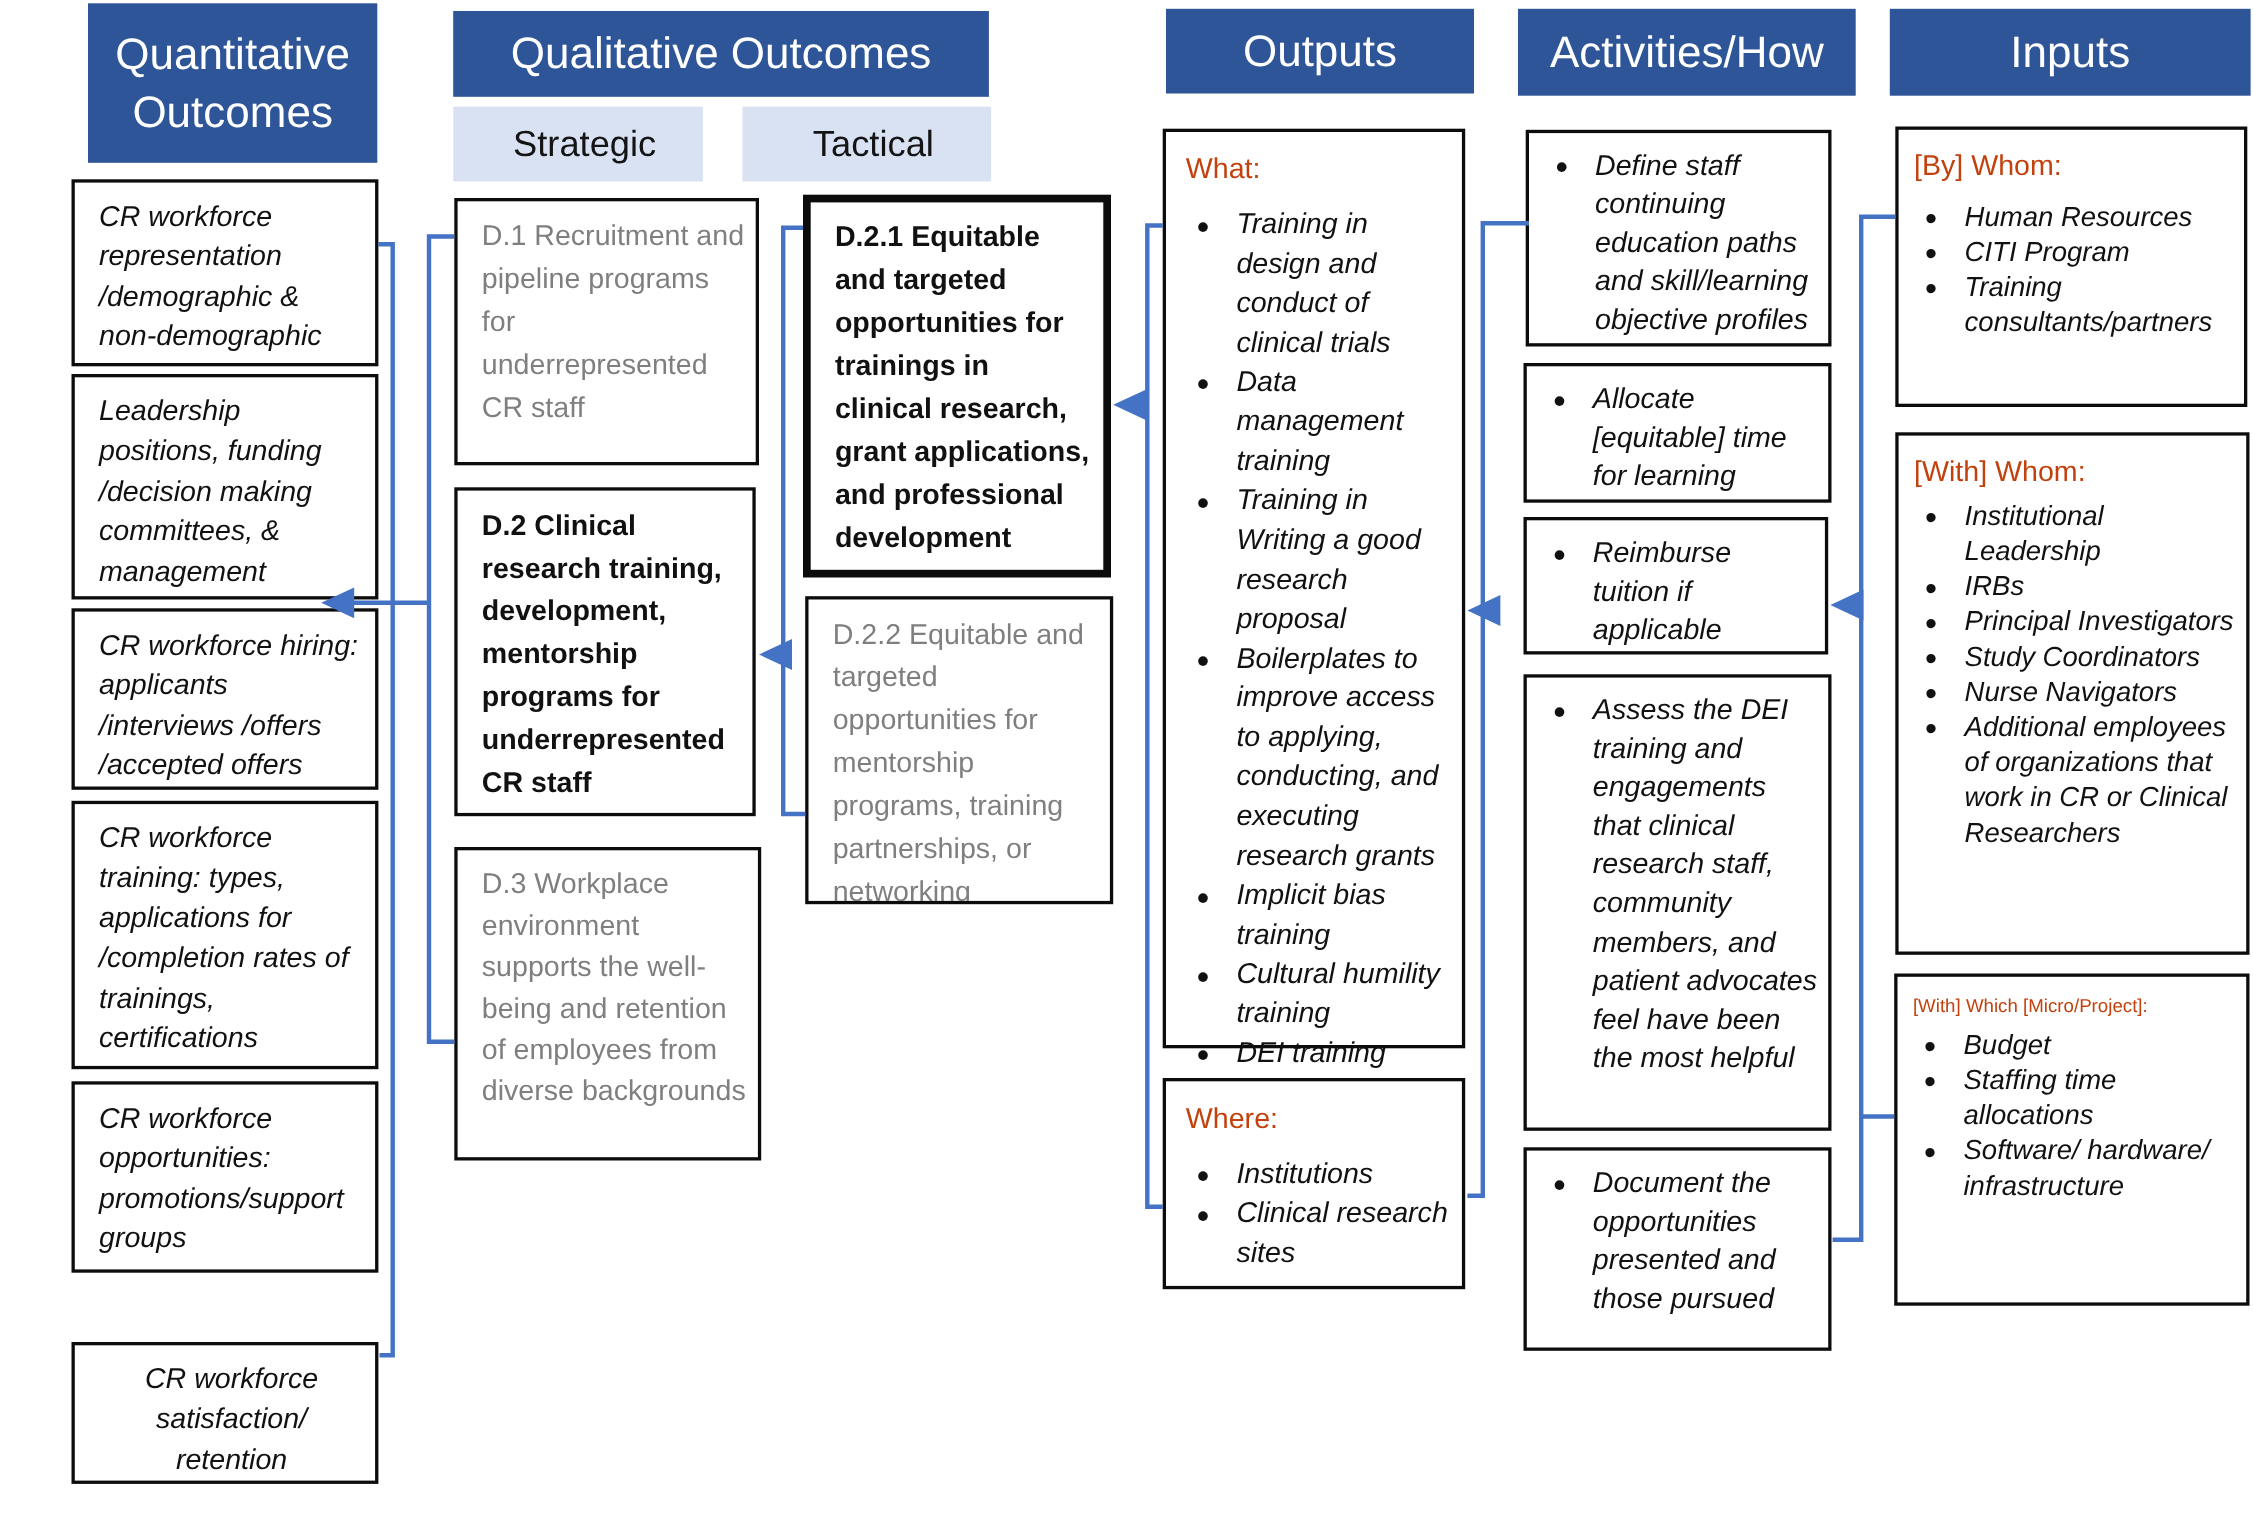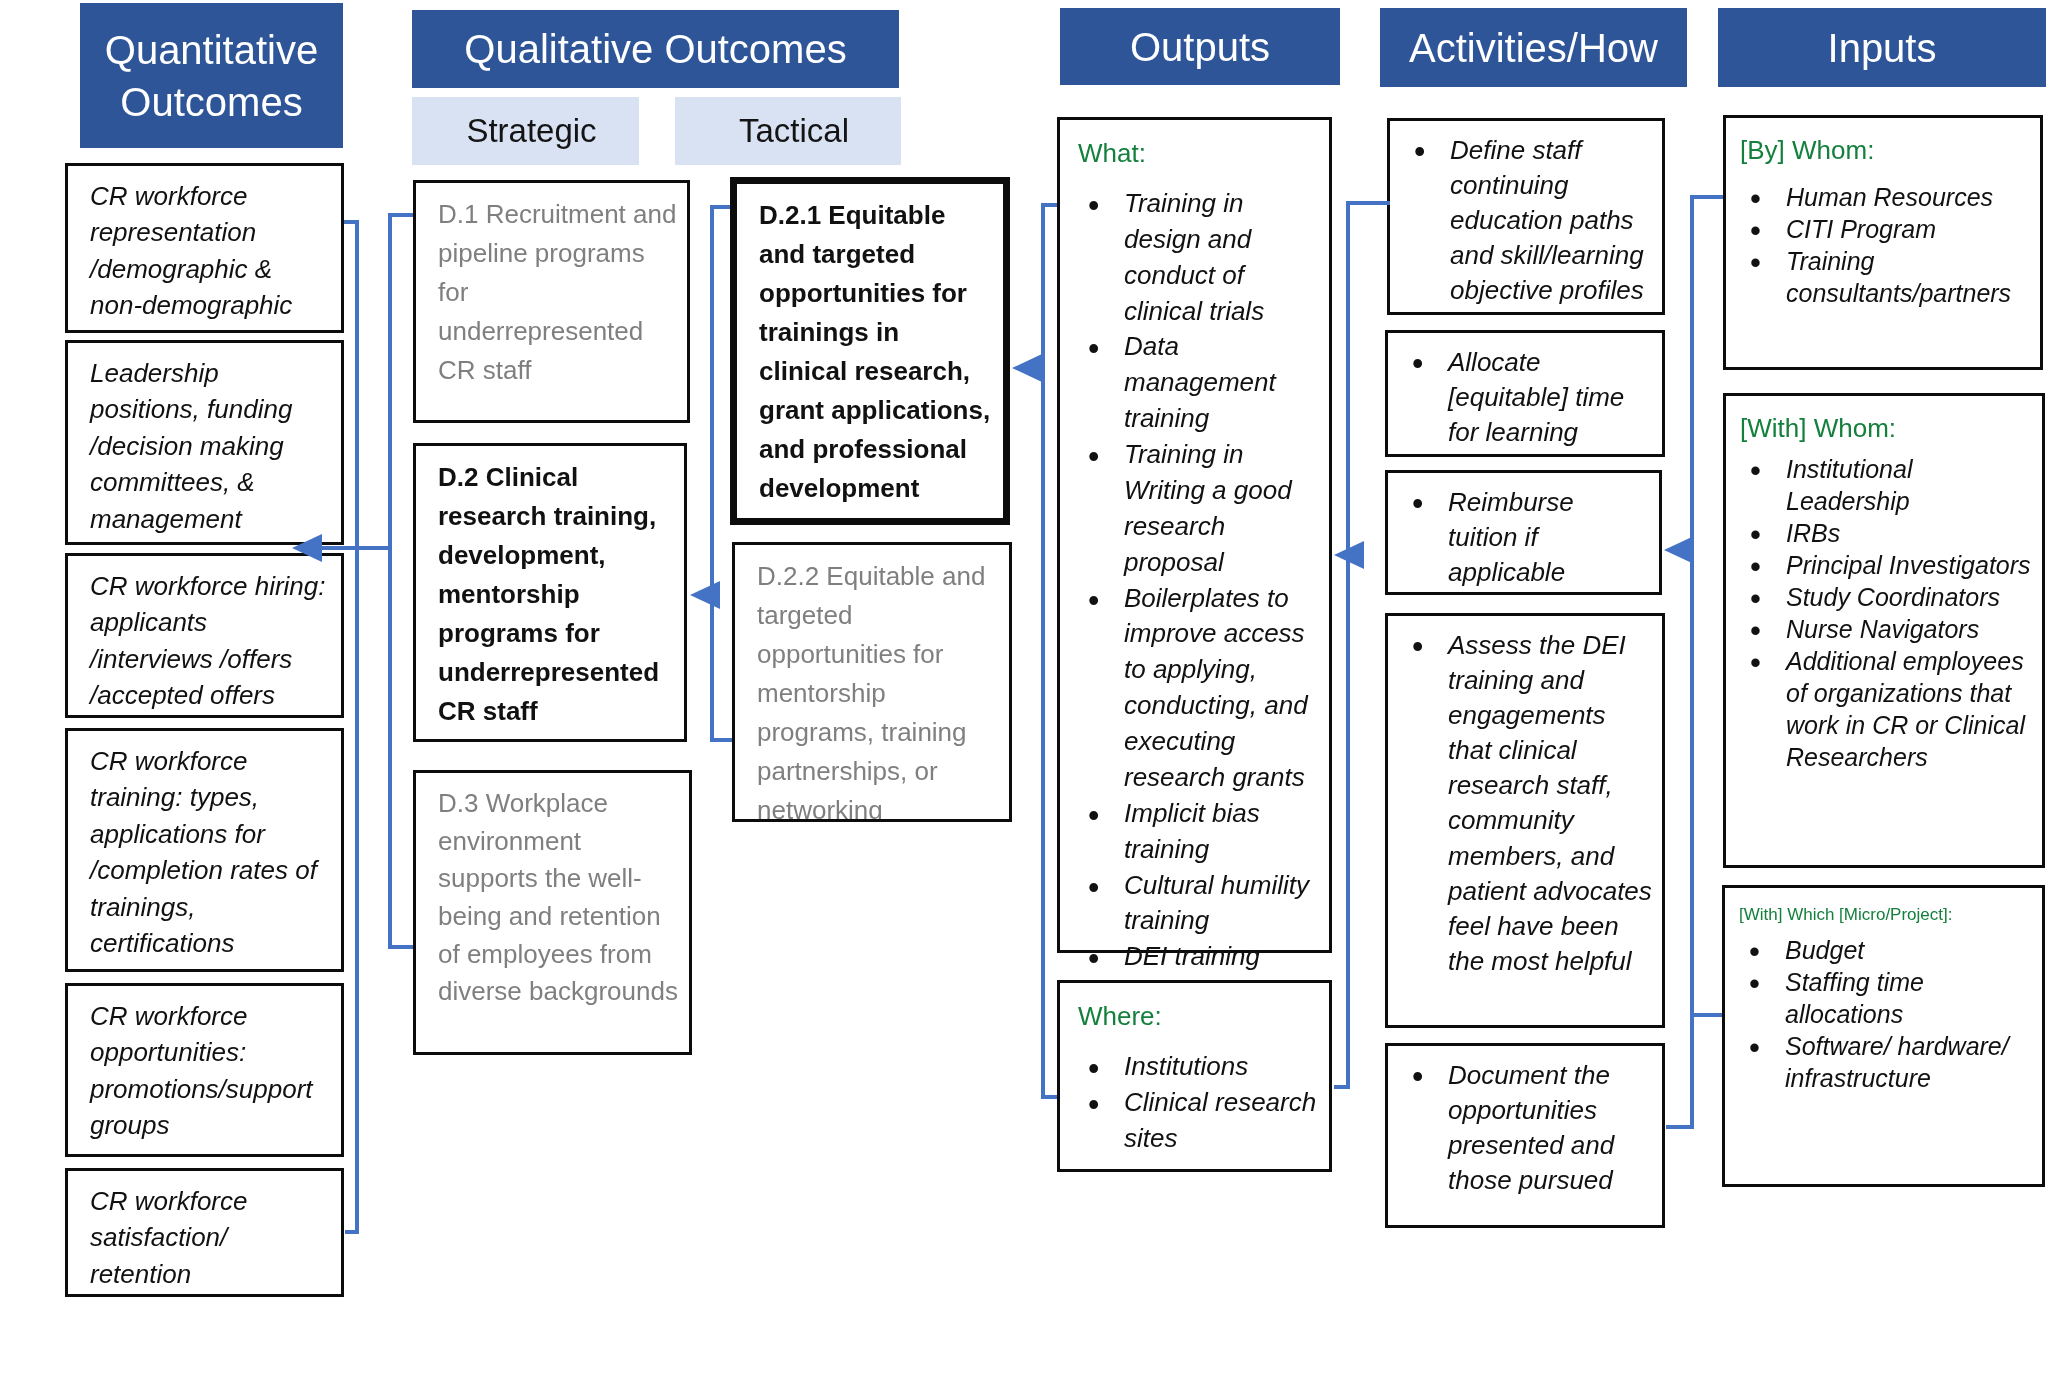--- a/index.html
+++ b/index.html
@@ -9,42 +9,42 @@
        display:flex;align-items:center;justify-content:center;text-align:center;box-sizing:border-box;}
   .subhdr{position:absolute;background:#D9E2F3;color:#141414;font-size:33px;
        display:flex;align-items:center;justify-content:center;text-align:center;box-sizing:border-box;padding-left:12px;}
   .box{position:absolute;background:#fff;border:3px solid #0c0c0c;box-sizing:border-box;
        color:#111;font-size:26px;padding:12px 10px 8px 22px;}
   .thick{border-width:7px;}
   .italic{font-style:italic;line-height:1.4;}
   .bold{font-weight:700;line-height:1.5;}
   .gray{color:#7f7f7f;line-height:1.5;}
   .clip{overflow:hidden;}
-  .box-label{font-style:normal;font-weight:400;color:#15803d;margin:4px 0 14px 0;}
+  .box-label{font-style:normal;font-weight:400;color:#c2410c;margin:4px 0 14px 0;}
   .bullets{margin:0;}
   .bullet-item{position:relative;padding-left:46px;font-style:italic;}
   .bullet-item::before{content:"\2022";position:absolute;left:10px;top:-2px;
        font-style:normal;font-size:1.25em;}
   .lh-out{line-height:1.38;}
   .lh-act{line-height:1.35;}
   .lh-inp{line-height:1.28;font-size:25px;}
   .connector-layer{position:absolute;left:0;top:0;z-index:6;pointer-events:none;}
 </style>
 </head>
 <body>
 
 <div class="canvas">
 
   <div class="hdr" style="left:80px;top:3px;width:263px;height:145px;">Quantitative Outcomes</div>
   <div class="box italic" style="left:65px;top:163px;width:279px;height:170px;">CR workforce representation /demographic &amp; non-demographic</div>
   <div class="box italic" style="left:65px;top:340px;width:279px;height:205px;">Leadership positions, funding /decision making committees, &amp; management</div>
   <div class="box italic" style="left:65px;top:553px;width:279px;height:165px;">CR workforce hiring: applicants /interviews /offers /accepted offers</div>
   <div class="box italic" style="left:65px;top:728px;width:279px;height:244px;">CR workforce training: types, applications for /completion rates of trainings, certifications</div>
   <div class="box italic" style="left:65px;top:983px;width:279px;height:174px;">CR workforce opportunities: promotions/support groups</div>
-  <div class="box italic" style="left:65px;top:1168px;width:279px;height:129px;">CR workforce satisfaction/ retention</div>
+  <div class="box italic" style="left:65px;top:1220px;width:279px;height:129px;text-align:center;">CR workforce satisfaction/ retention</div>
 
   <div class="hdr" style="left:412px;top:10px;width:487px;height:78px;">Qualitative Outcomes</div>
   <div class="subhdr" style="left:412px;top:97px;width:227px;height:68px;">Strategic</div>
   <div class="subhdr" style="left:675px;top:97px;width:226px;height:68px;">Tactical</div>
 
   <div class="box gray" style="left:413px;top:180px;width:277px;height:243px;">D.1 Recruitment and pipeline programs for underrepresented CR staff</div>
   <div class="box bold" style="left:413px;top:443px;width:274px;height:299px;">D.2 Clinical research training, development, mentorship programs for underrepresented CR staff</div>
   <div class="box gray" style="left:413px;top:770px;width:279px;height:285px;line-height:1.45;">D.3  Workplace environment supports the well-being and retention of employees from diverse backgrounds</div>
 
   <div class="box bold thick" style="left:730px;top:177px;width:280px;height:348px;">D.2.1 Equitable and targeted opportunities for trainings in clinical research, grant applications, and professional development</div>

